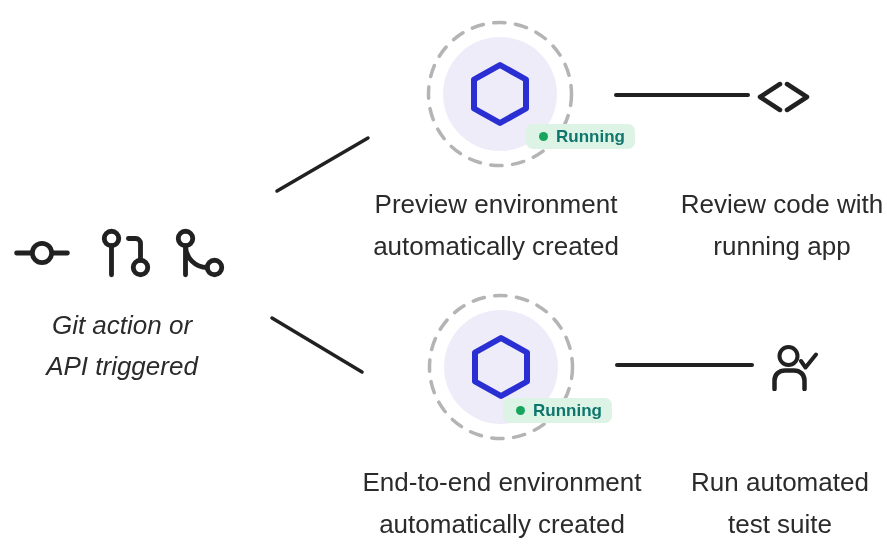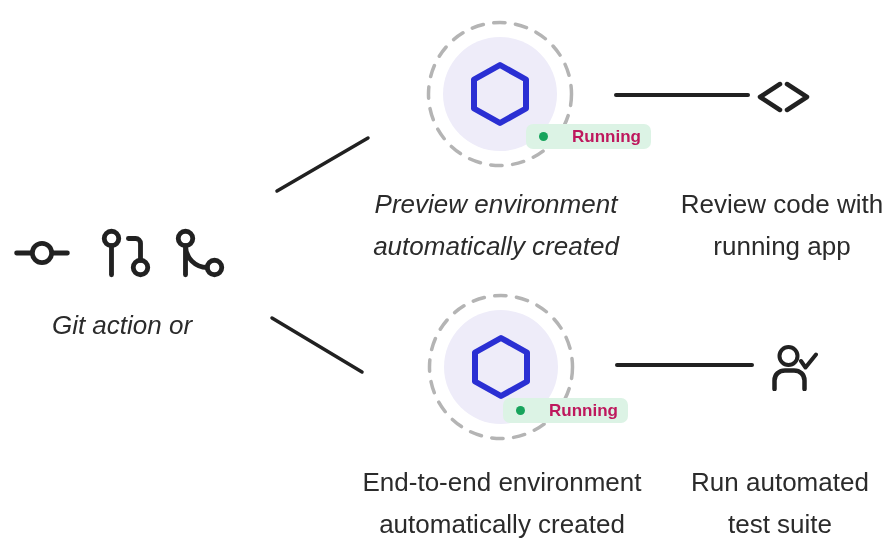--- a/index.html
+++ b/index.html
@@ -5,31 +5,31 @@
   html,body{margin:0;padding:0;background:#ffffff;}
   .canvas{
     position:relative;width:887px;height:556px;background:#ffffff;overflow:hidden;
     font-family:"Liberation Sans",sans-serif;color:#2b2b2b;
   }
   .connectors{position:absolute;left:0;top:0;width:887px;height:556px;}
   .git-row svg{position:absolute;}
   .label{position:absolute;font-size:26px;line-height:42px;text-align:center;color:#2b2b2b;}
   .label div{white-space:nowrap;}
   .source-label{left:2px;top:305px;width:240px;line-height:41px;font-style:italic;}
-  .preview-label{left:336px;top:183px;width:320px;font-style:italic;}
+  .preview-label{left:336px;top:183px;width:320px;}
   .review-label{left:622px;top:183px;width:320px;}
   .e2e-label{left:342px;top:461px;width:320px;}
   .run-label{left:620px;top:461px;width:320px;}
   .node-svg{position:absolute;width:170px;height:170px;}
   .node-top-svg{left:415px;top:9px;}
   .node-bottom-svg{left:416px;top:282px;}
   .badge{
     position:absolute;height:25px;display:flex;align-items:center;
-    gap:24px;padding:0 10px 0 13px;background:#dcf3e5;border-radius:7px;
-    font-size:17px;font-weight:700;color:#be185d;
+    gap:8px;padding:0 10px 0 13px;background:#dcf3e5;border-radius:7px;
+    font-size:17px;font-weight:700;color:#0f766e;
   }
   .badge-top{left:526px;top:124px;}
   .badge-bottom{left:503px;top:398px;}
   .dot{width:9px;height:9px;border-radius:50%;background:#17a45c;flex:none;}
   .outcome-icon{position:absolute;}
   .code-icon-svg{left:755px;top:81px;}
   .user-check-svg{left:770px;top:343px;}
 </style>
 </head>
 <body>
@@ -57,20 +57,21 @@
     </svg>
     <svg style="left:171px;top:224px;" width="58" height="58" viewBox="0 0 24 24" fill="none" stroke="#212121" stroke-width="2" stroke-linecap="round" stroke-linejoin="round">
       <circle cx="18" cy="18" r="3"></circle>
       <circle cx="6" cy="6" r="3"></circle>
       <path d="M6 21V9a9 9 0 0 0 9 9"></path>
     </svg>
   </div>
 
   <div class="label source-label">
     <div>Git action or</div>
+    <div>API triggered</div>
   </div>
 
   <svg class="node-svg node-top-svg" viewBox="0 0 170 170">
     <circle cx="85" cy="85" r="71.5" fill="none" stroke="#b4b4b4" stroke-width="3.5" stroke-linecap="round" stroke-dasharray="11.5 10.5"></circle>
     <circle cx="85" cy="85" r="57" fill="#eeecf9"></circle>
     <polygon points="85,56 111,70.5 111,99.5 85,114 59,99.5 59,70.5" fill="none" stroke="#2a2fd3" stroke-width="6" stroke-linejoin="round"></polygon>
   </svg>
   <div class="badge badge-top">
     <span class="dot"></span>
     <span>Running</span>

